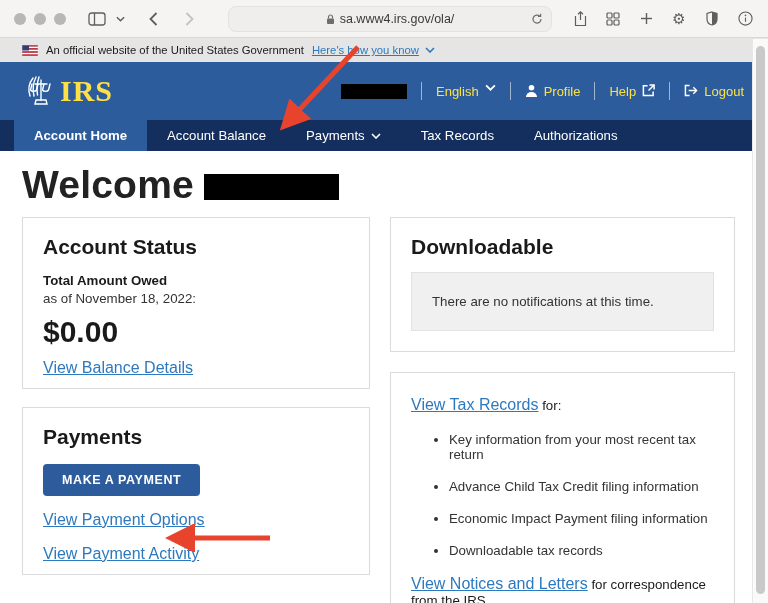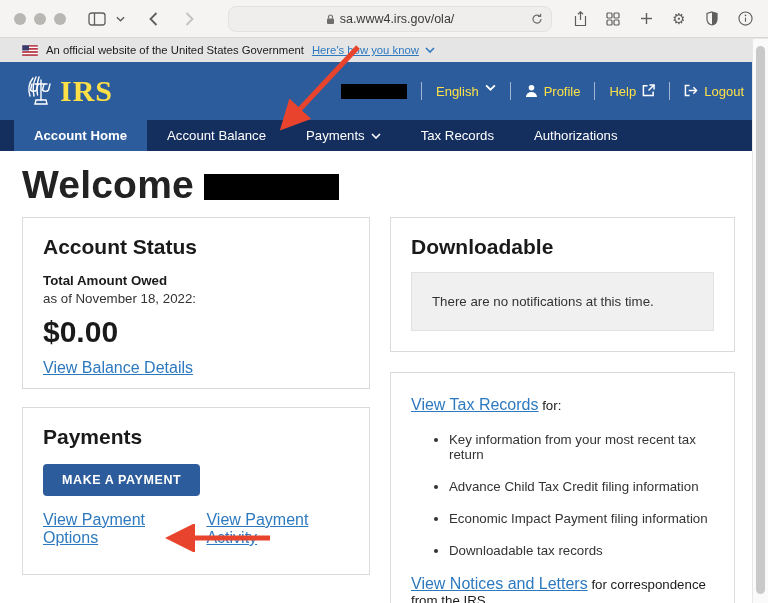--- a/index.html
+++ b/index.html
@@ -62,21 +62,21 @@
   .owed-label { font-size:13.3px; font-weight:bold; color:#1b1b1b; margin-top:14px; }
   .as-of { font-size:13.3px; color:#333; margin-top:3px; }
   .amount { font-size:30px; font-weight:800; color:#1a1a1a; margin-top:9px; }
   a.text-link { color:var(--link-blue,#2d79bf); text-decoration:underline; font-size:16px; cursor:pointer; }
   .card.account-status a.text-link { display:inline-block; margin-top:10px; }
 
   .card.payments { height:168px; }
   .pay-btn { display:inline-block; margin-top:15px; background:var(--button-blue,#2d5c9c);
     color:#fff; border:none; border-radius:4px; font-size:12.5px; font-weight:bold;
     letter-spacing:.6px; padding:9px 19px; cursor:pointer; font-family:inherit; }
-  .pay-links { margin-top:15px; display:flex; flex-direction:row; gap:16px; }
+  .pay-links { margin-top:15px; display:flex; flex-direction:column; gap:16px; }
 
   .card.notifications { height:135px; }
   .notif-box { margin-top:13px; background:#f0f0f0; border:1px solid #e2e2e2;
     padding:21px 0 21px 20px; font-size:13.3px; color:#333; }
 
   .card.records { height:300px; }
   .records-lead { margin-top:6px; font-size:13.3px; color:#1b1b1b; }
   .records ul { list-style:disc; margin:18px 0 0 38px; color:#1b1b1b; }
   .records li { font-size:13.3px; margin-bottom:17px; color:#333; }
   .records-foot { font-size:13.3px; color:#1b1b1b; margin-top:4px; }

